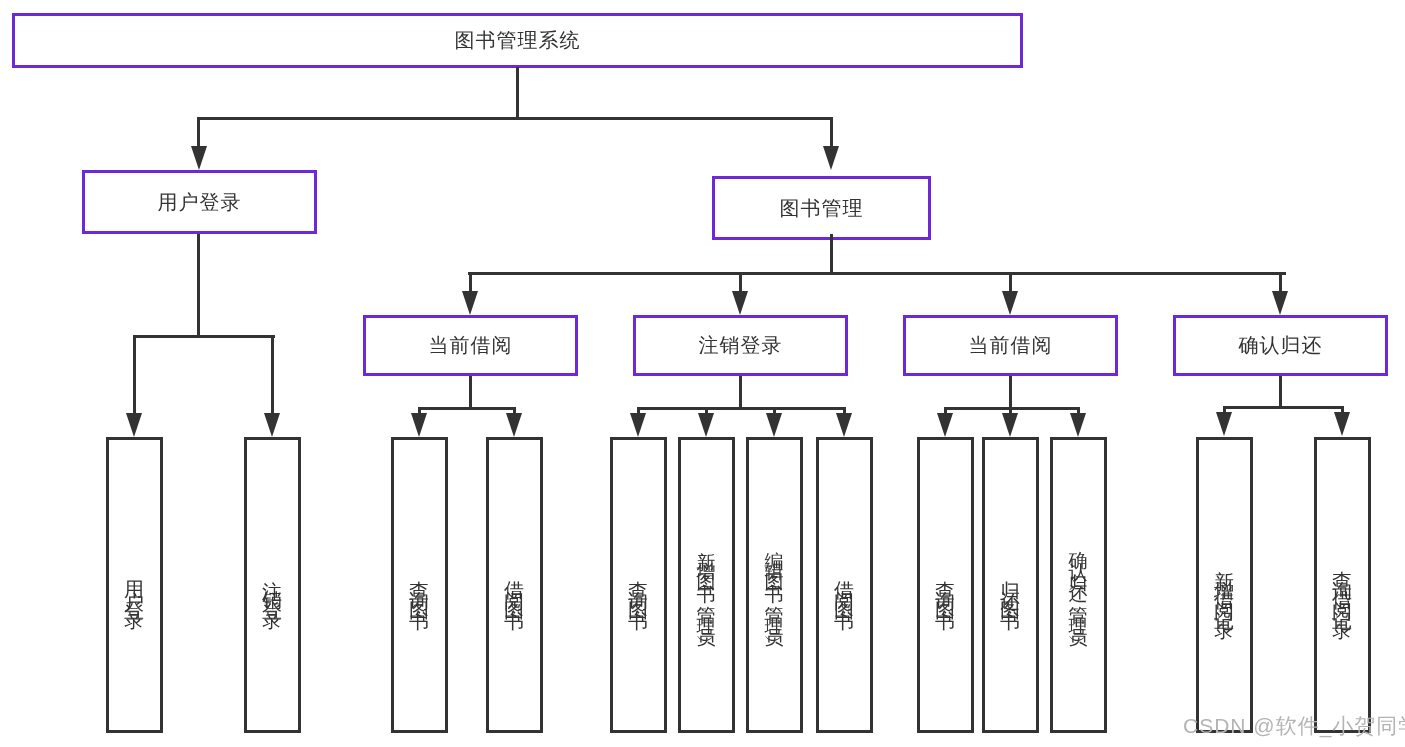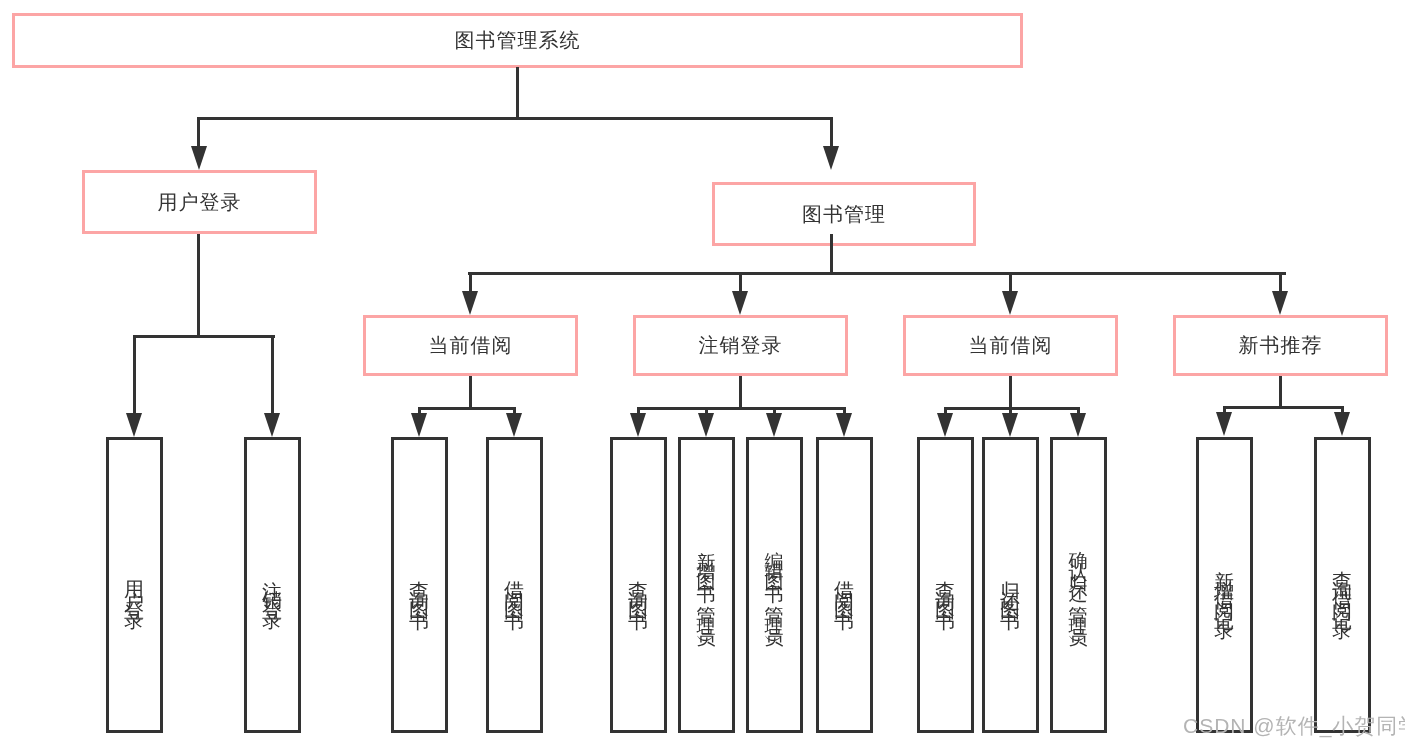--- a/index.html
+++ b/index.html
@@ -6,21 +6,21 @@
   #canvas{
     position:relative;
     width:1405px;height:747px;
     background:#ffffff;
     font-family:"Liberation Sans","DejaVu Sans",sans-serif;
     overflow:hidden;
   }
   .box{
     position:absolute;
     box-sizing:border-box;
-    border:3px solid #fca5a5;
+    border:3px solid #6d28d9;
     background:#ffffff;
     display:flex;align-items:center;justify-content:center;
     font-size:20px;color:#333333;
     letter-spacing:1px;
   }
   .leaf{
     position:absolute;
     box-sizing:border-box;
     top:437px;height:296px;width:57px;
     border:3px solid #333333;
@@ -65,21 +65,21 @@
   <div class="vl" style="left:516px;top:67px;height:52px;"></div>
   <div class="hl" style="left:197px;top:117px;width:636px;"></div>
   <div class="vl" style="left:197px;top:117px;height:31px;"></div>
   <div class="arrow" style="left:191px;top:146px;"></div>
   <div class="vl" style="left:830px;top:117px;height:31px;"></div>
   <div class="arrow" style="left:823px;top:146px;"></div>
 
   <div class="box" style="left:82px;top:170px;width:235px;height:64px;">
     <span>用户登录</span>
   </div>
-  <div class="box" style="left:712px;top:182px;width:264px;height:64px;">
+  <div class="box" style="left:712px;top:176px;width:219px;height:64px;">
     <span>图书管理</span>
   </div>
 
   <div class="vl" style="left:197px;top:234px;height:103px;"></div>
   <div class="hl" style="left:133px;top:335px;width:142px;"></div>
   <div class="vl" style="left:133px;top:335px;height:79px;"></div>
   <div class="arrow" style="left:126px;top:413px;"></div>
   <div class="vl" style="left:271px;top:335px;height:79px;"></div>
   <div class="arrow" style="left:264px;top:413px;"></div>
 
@@ -97,21 +97,21 @@
   <div class="box" style="left:363px;top:315px;width:215px;height:61px;">
     <span>当前借阅</span>
   </div>
   <div class="box" style="left:633px;top:315px;width:215px;height:61px;">
     <span>注销登录</span>
   </div>
   <div class="box" style="left:903px;top:315px;width:215px;height:61px;">
     <span>当前借阅</span>
   </div>
   <div class="box" style="left:1173px;top:315px;width:215px;height:61px;">
-    <span>新书推荐</span>
+    <span>确认归还</span>
   </div>
 
   <div class="vl" style="left:469px;top:376px;height:33px;"></div>
   <div class="hl" style="left:418px;top:407px;width:98px;"></div>
   <div class="vl" style="left:418px;top:407px;height:9px;"></div>
   <div class="arrow" style="left:411px;top:413px;"></div>
   <div class="vl" style="left:513px;top:407px;height:9px;"></div>
   <div class="arrow" style="left:506px;top:413px;"></div>
 
   <div class="vl" style="left:739px;top:376px;height:33px;"></div>

